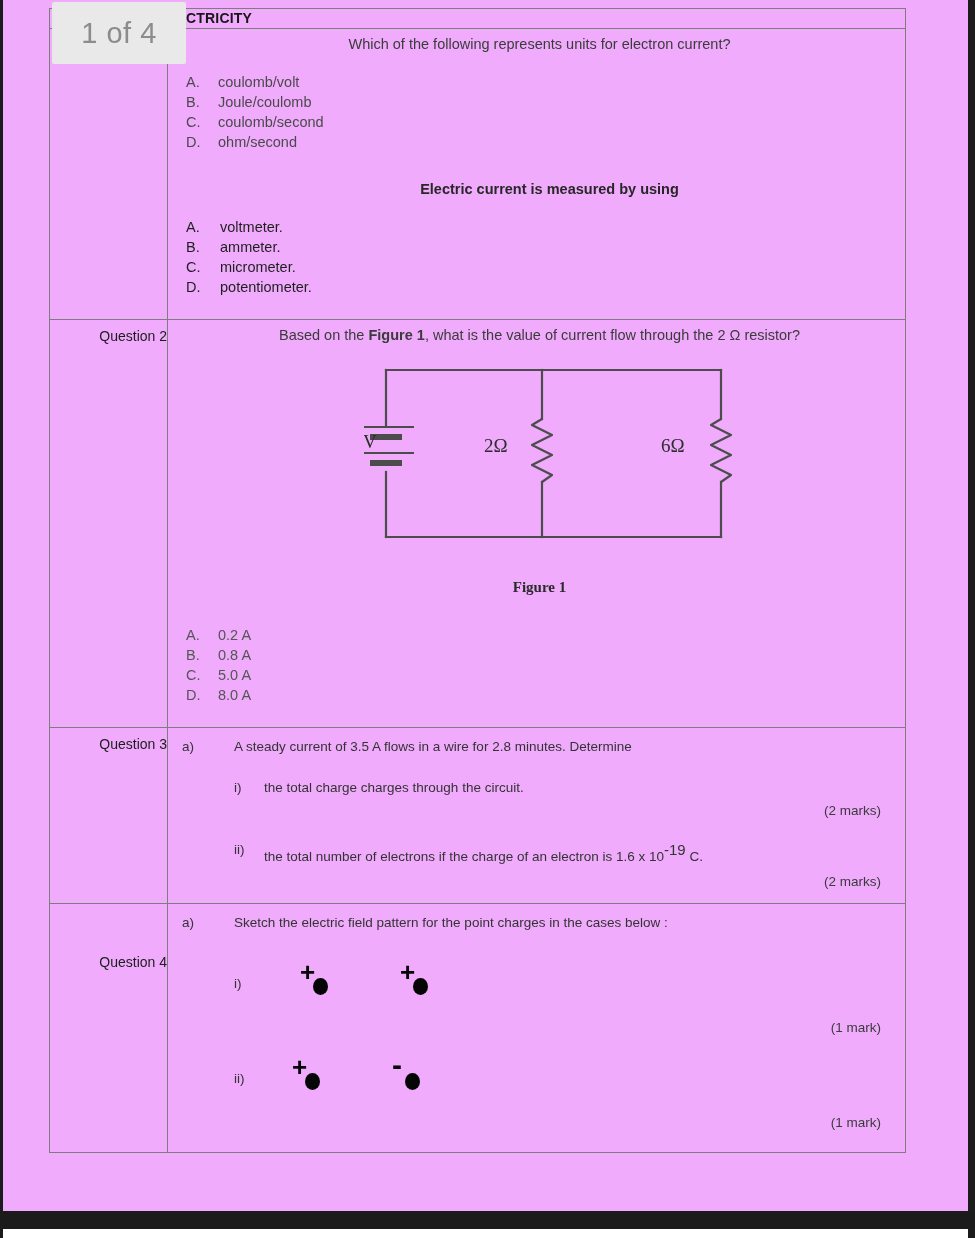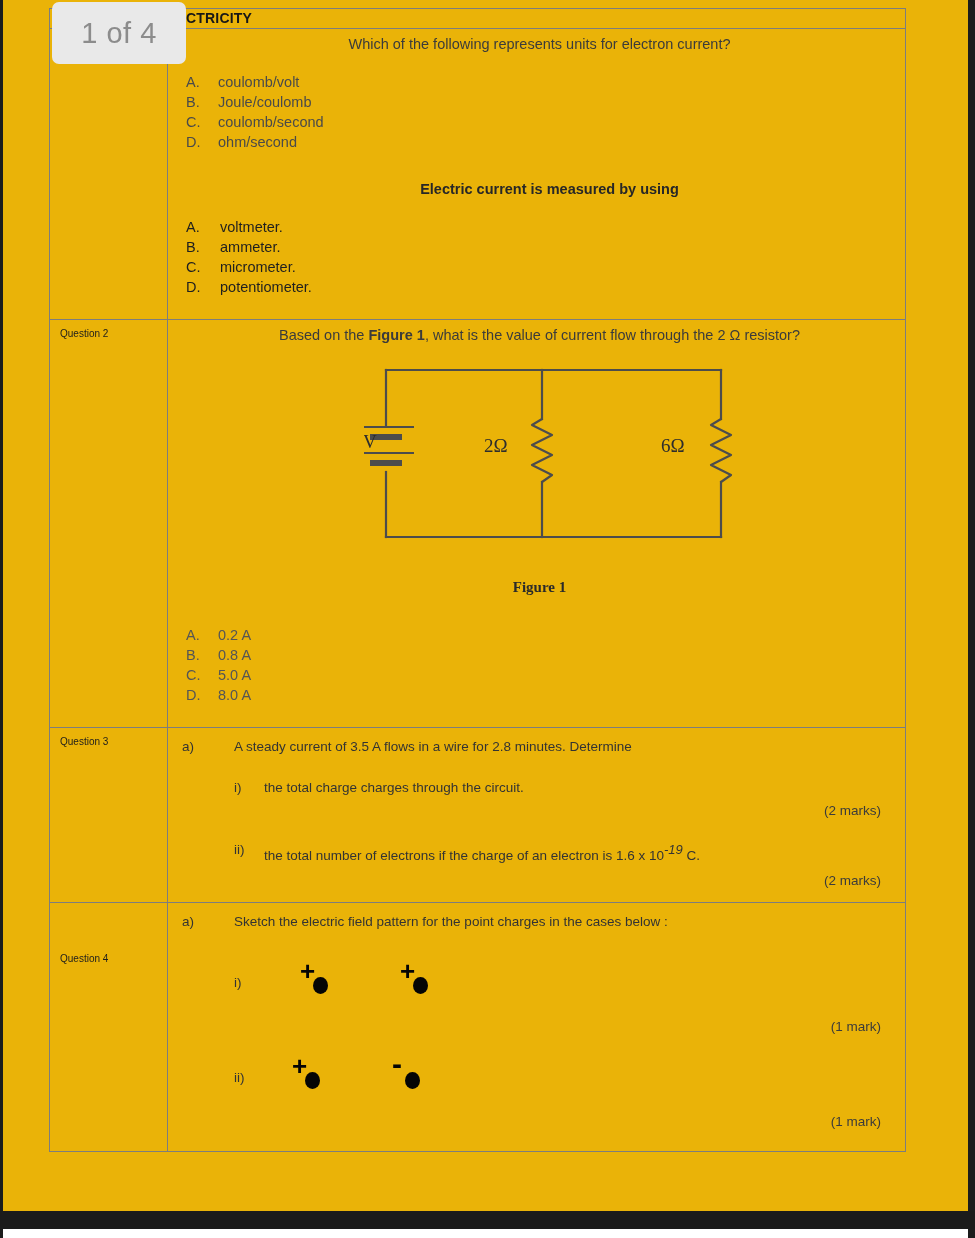--- a/index.html
+++ b/index.html
@@ -38,21 +38,21 @@
   }
   .bottom-band-right-tick {
     position: absolute; left: 968px; top: 1229px; width: 7px; height: 9px;
     background: #1c1c1c;
   }
 
   
   .sheet {
     position: absolute;
     left: 3px; top: 0; width: 965px; height: 1211px;
-    background: #eab308;
+    background: #f0abfc;
   }
 
   
   .exam-table {
     position: absolute;
     left: 46px; top: 8px;
     width: 856px;
   }
   .exam-table table {
     border-collapse: collapse;
@@ -61,24 +61,25 @@
   }
   .exam-table td {
     border: 1px solid #7d7d7d;
     vertical-align: top;
     padding: 0;
   }
   col.c-label { width: 118px; }
   col.c-body  { width: 738px; }
 
   .lbl {
-    font-size: 10px;
+    font-size: 14px;
     color: #1d1d1d;
     padding: 8px 0 0 10px;
     white-space: nowrap;
+    text-align: right;
   }
   .lbl.mid { padding-top: 50px; }
 
   .body-cell { padding: 0 12px 0 18px; }
 
   .hdr-title {
     font-size: 14px;
     font-weight: bold;
     color: #171717;
     letter-spacing: .2px;
@@ -131,21 +132,21 @@
   .sub-row .tag { width: 52px; flex: 0 0 52px; }
   .sub-row .rom { width: 30px; flex: 0 0 30px; }
   .sub-row .txt { flex: 1 1 auto; }
   .indent-1 { margin-left: 52px; }
   .marks {
     text-align: right;
     font-size: 13.5px;
     color: #3b3b3b;
     padding-right: 12px;
   }
-  sup.exp { font-size: 13px; vertical-align: super; font-style: italic; }
+  sup.exp { font-size: 15px; vertical-align: super; }
 
   
   .charge-row { position: relative; height: 58px; }
   .charge-row .rom {
     position: absolute; left: 52px; top: 22px;
     font-size: 13.5px; color: #333;
   }
   .charge {
     position: absolute;
     width: 40px; height: 42px;
@@ -162,21 +163,21 @@
     width: 15px; height: 17px; border-radius: 50%;
     background: #050505;
   }
 
   
   .page-pill {
     position: absolute;
     left: 52px; top: 2px;
     width: 134px; height: 62px;
     background: #e9e9e9;
-    border-radius: 7px;
+    border-radius: 2px;
     display: flex;
     align-items: center;
     justify-content: center;
     font-size: 29px;
     color: #8c8c8c;
     letter-spacing: .5px;
     z-index: 50;
   }
 </style>
 </head>

